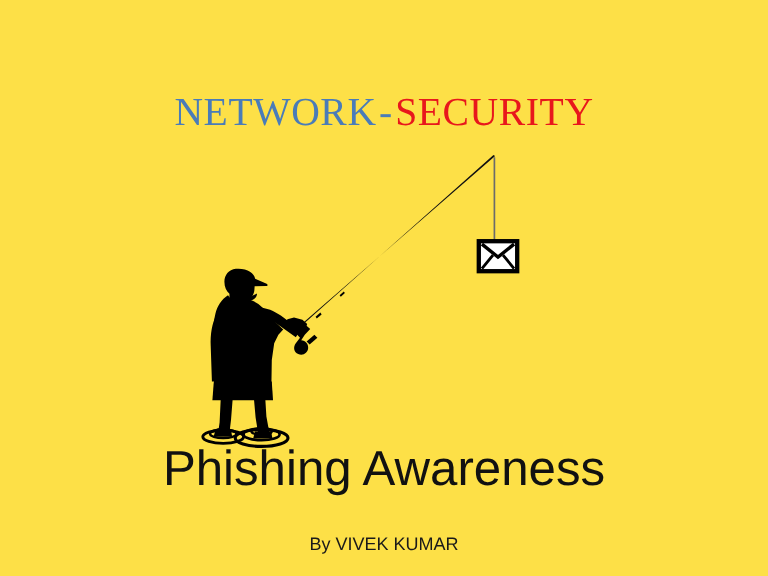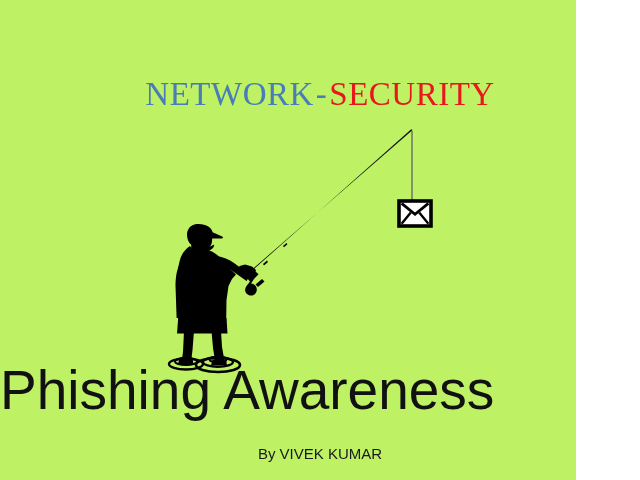--- a/index.html
+++ b/index.html
@@ -5,23 +5,23 @@
   html, body {
     margin: 0;
     padding: 0;
     background: #ffffff;
   }
   body {
     font-family: "Liberation Sans", sans-serif;
   }
   #slide {
     position: relative;
-    width: 576px;
+    width: 640px;
     height: 480px;
-    background: #bef264;
+    background: #fde047;
     overflow: hidden;
   }
 
   
   #title-line {
     position: absolute;
     left: 0;
     top: 74px;
     width: 640px;
     text-align: center;
@@ -45,23 +45,23 @@
     height: 480px;
     pointer-events: none;
   }
 
   
   #headline {
     position: absolute;
     left: 0;
     top: 366px;
     width: 640px;
-    text-align: left;
+    text-align: center;
     font-family: "Liberation Sans", "DejaVu Sans", sans-serif;
-    font-size: 55px;
+    font-size: 41px;
     line-height: 48px;
     font-weight: 400;
     color: #111111;
     white-space: nowrap;
   }
 
   
   #byline {
     position: absolute;
     left: 0;

